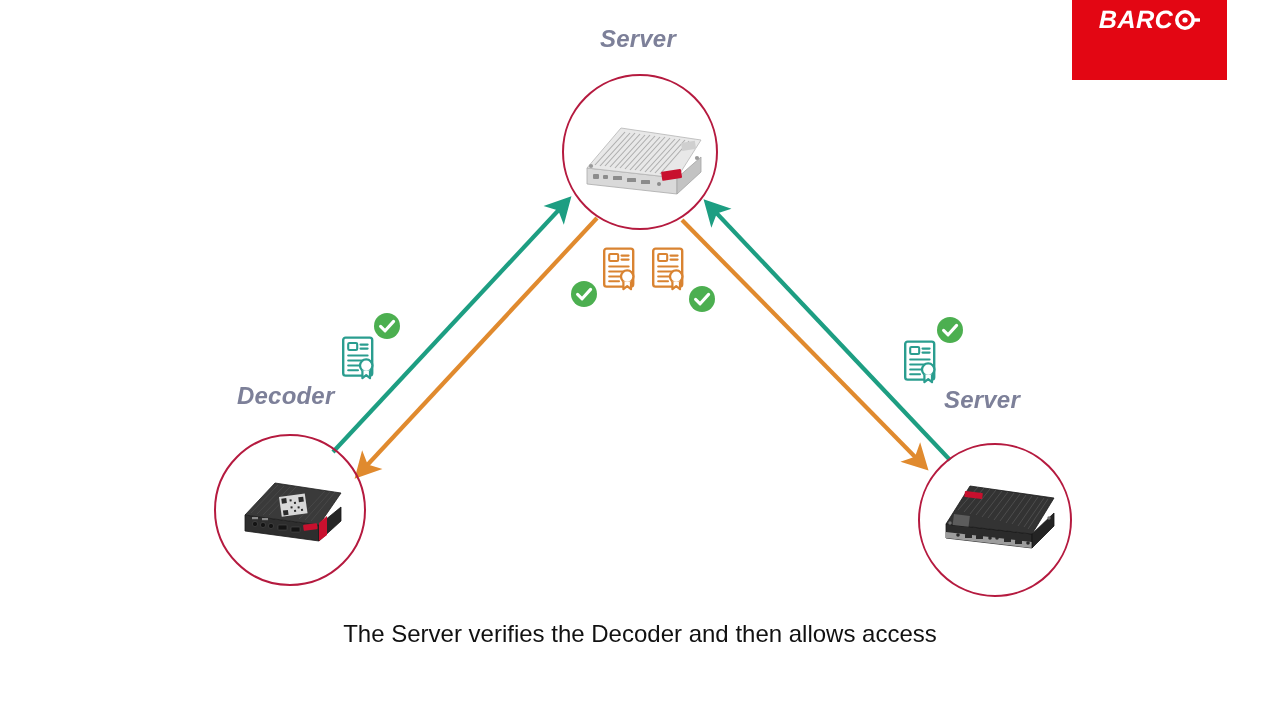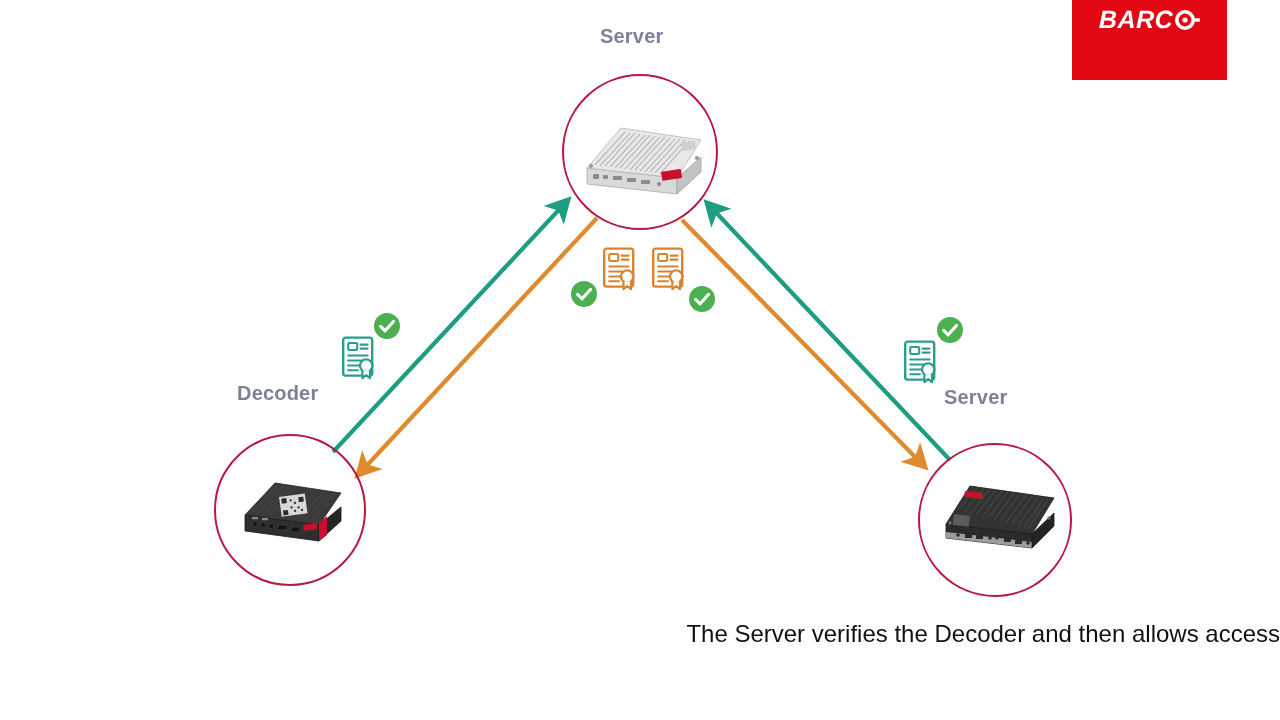--- a/index.html
+++ b/index.html
@@ -51,32 +51,33 @@
     box-sizing: border-box;
     background: transparent;
   }
 
   
   .node-label {
     position: absolute;
     color: #7d8099;
     font-family: "Liberation Sans", sans-serif;
     font-weight: bold;
-    font-size: 20px;
+    font-size: 24px;
     white-space: nowrap;
     letter-spacing: 0.2px;
+    font-style: italic;
   }
 
   
   #caption {
     position: absolute;
     left: 0;
     top: 620px;
     width: 1280px;
-    text-align: right;
+    text-align: center;
     color: #111111;
     font-family: "Liberation Sans", sans-serif;
     font-size: 24px;
   }
 
   
   .layer {
     position: absolute;
     left: 0;
     top: 0;

